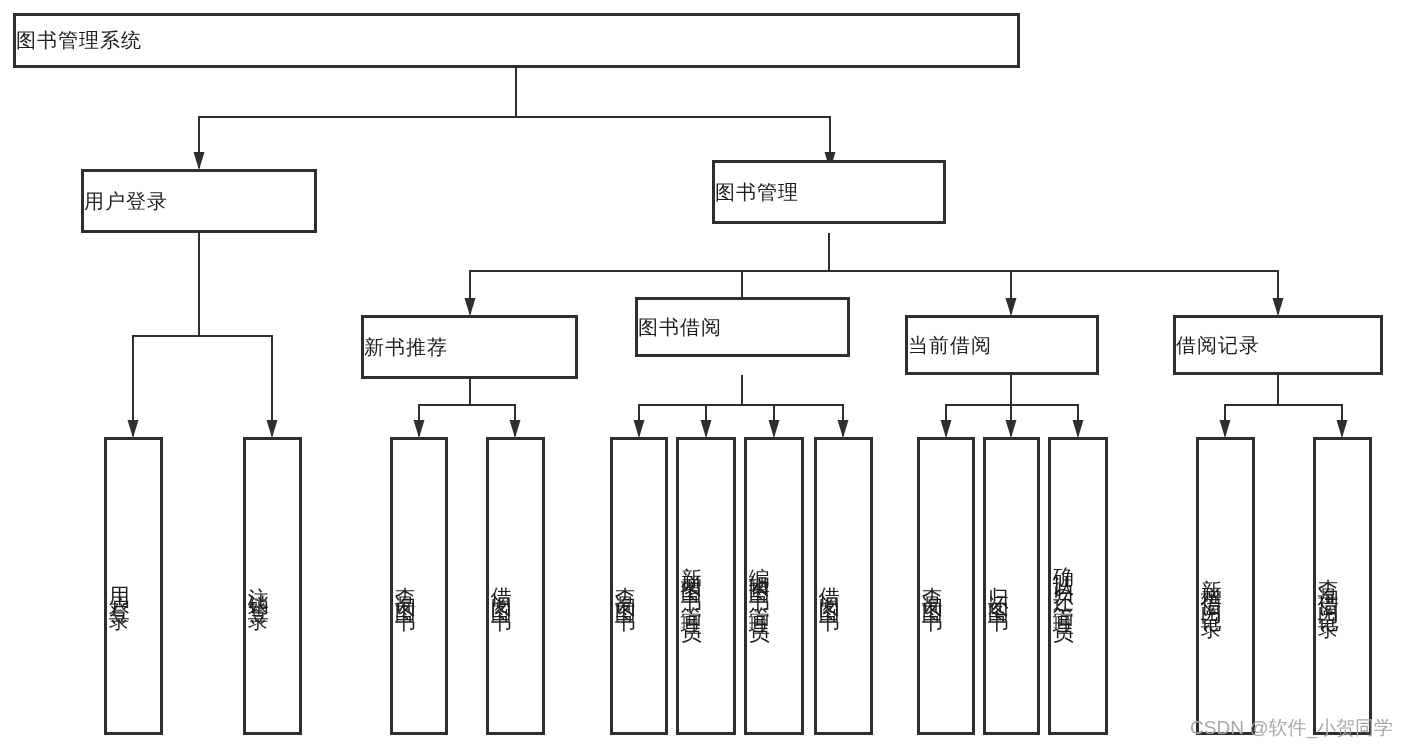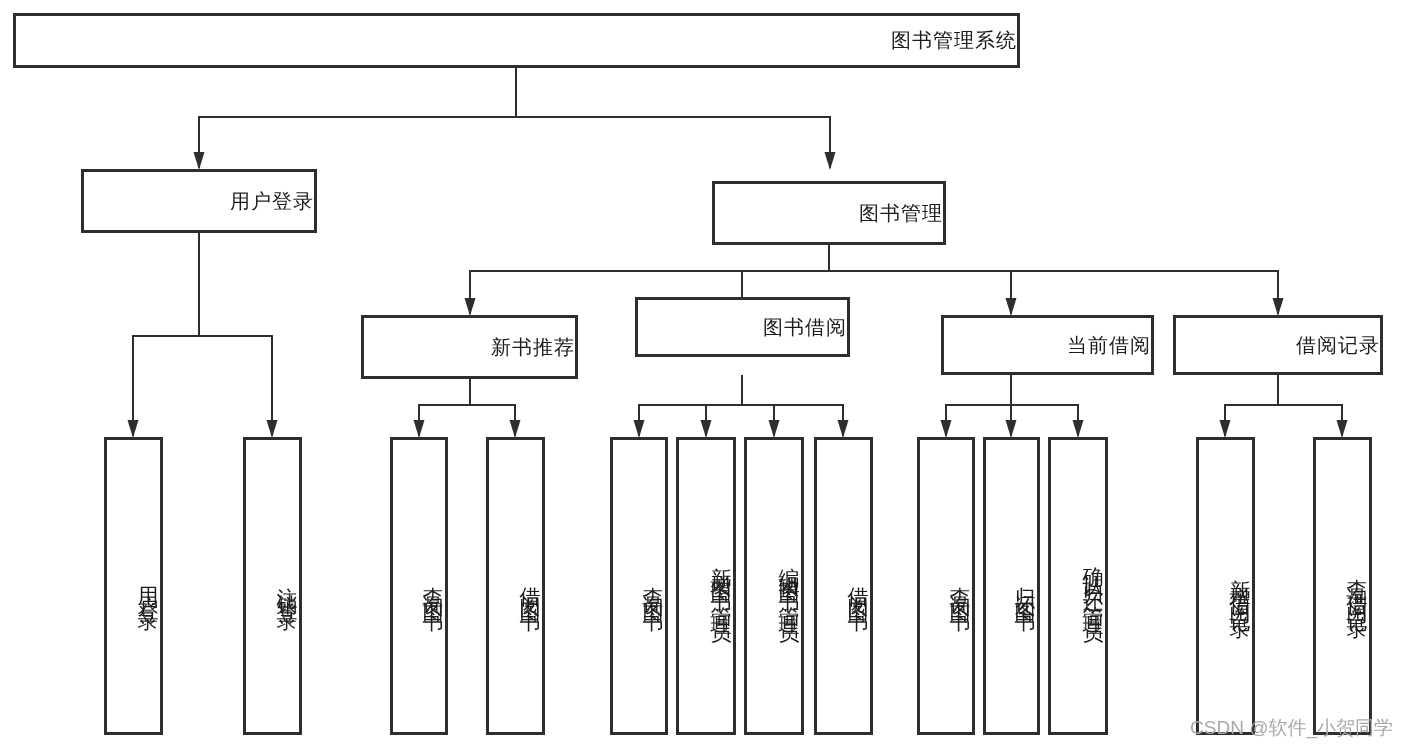--- a/index.html
+++ b/index.html
@@ -9,21 +9,21 @@
     background:#ffffff;
     font-family:"Liberation Sans","DejaVu Sans",sans-serif;
     overflow:hidden;
   }
   .connectors{position:absolute;left:0;top:0;z-index:1;}
   .node{
     position:absolute;
     box-sizing:border-box;
     border:3px solid #2e2e2e;
     background:#ffffff;
-    display:flex;align-items:center;justify-content:flex-end;
+    display:flex;align-items:center;justify-content:flex-start;
     color:#1c1c1c;
     z-index:2;
   }
   .hlabel{font-size:20px;letter-spacing:1px;white-space:nowrap;}
   .leaf .vlabel{
     writing-mode:vertical-rl;
     text-orientation:mixed;
     font-size:21px;
     line-height:1.15;
     letter-spacing:8px;
@@ -92,31 +92,31 @@
     </g>
   </svg>
 
   <div class="node" style="left:13px;top:13px;width:1007px;height:55px">
     <span class="hlabel">图书管理系统</span>
   </div>
 
   <div class="node" style="left:81px;top:169px;width:236px;height:64px">
     <span class="hlabel">用户登录</span>
   </div>
-  <div class="node" style="left:712px;top:181px;width:234px;height:64px">
+  <div class="node" style="left:712px;top:160px;width:234px;height:64px">
     <span class="hlabel">图书管理</span>
   </div>
 
   <div class="node" style="left:361px;top:315px;width:217px;height:64px">
     <span class="hlabel">新书推荐</span>
   </div>
   <div class="node" style="left:635px;top:297px;width:215px;height:60px">
     <span class="hlabel">图书借阅</span>
   </div>
-  <div class="node" style="left:941px;top:315px;width:213px;height:60px">
+  <div class="node" style="left:905px;top:315px;width:194px;height:60px">
     <span class="hlabel">当前借阅</span>
   </div>
   <div class="node" style="left:1173px;top:315px;width:210px;height:60px">
     <span class="hlabel">借阅记录</span>
   </div>
 
   <div class="node leaf" style="left:104px;top:437px;width:59px;height:298px">
     <span class="vlabel">用户登录</span>
   </div>
   <div class="node leaf" style="left:243px;top:437px;width:59px;height:298px">

